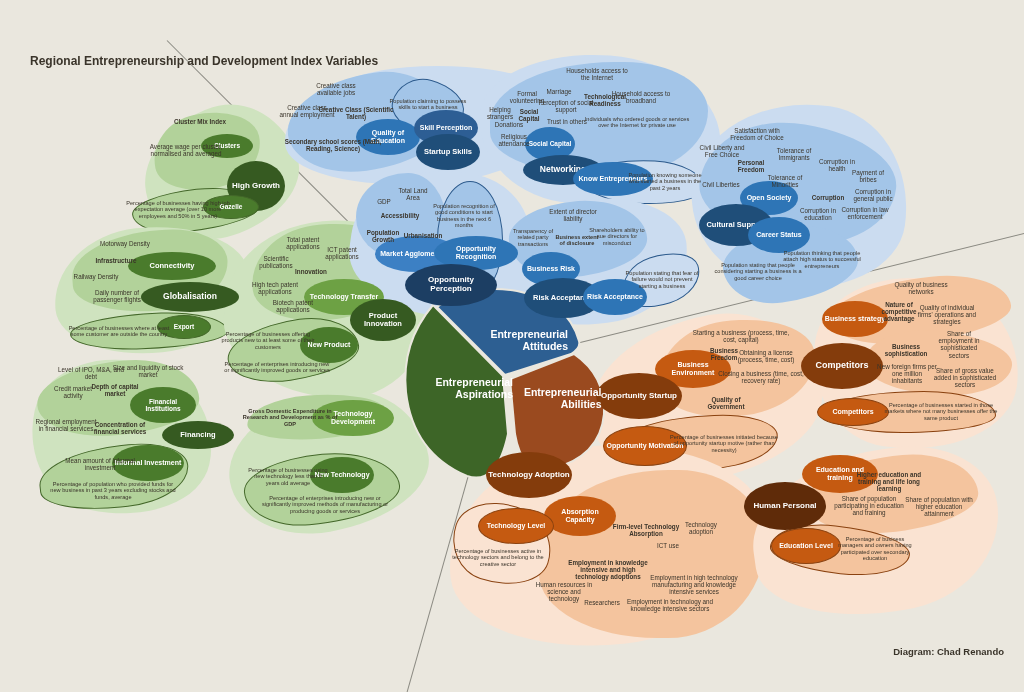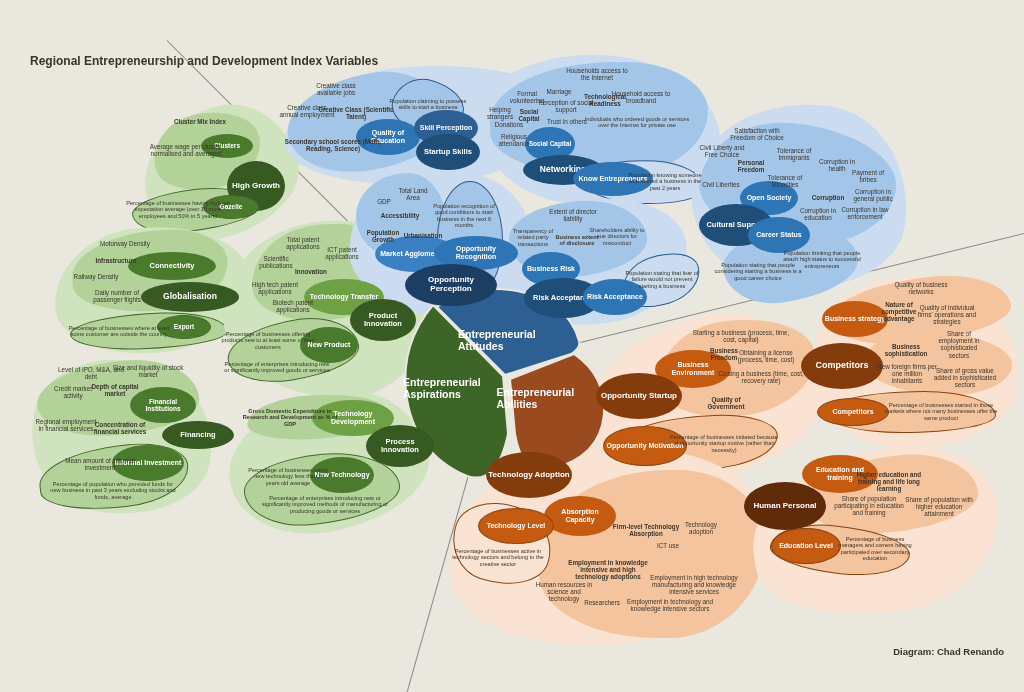--- a/index.html
+++ b/index.html
@@ -8,21 +8,21 @@
   .sep{position:absolute; height:1px; background:var(--line,#8b8a82); transform-origin:0 50%; z-index:0;}
   .blob{position:absolute; z-index:1; box-sizing:border-box;}
   #hub-svg{position:absolute; left:0; top:0; z-index:2; pointer-events:none;}
   .node{position:absolute; z-index:3; box-sizing:border-box; border-radius:50%;
         display:flex; align-items:center; justify-content:center; text-align:center;
         color:#fff; font-weight:bold; line-height:1.08; padding:2px;}
   .lbl{position:absolute; z-index:4; color:var(--text,#3a342a); text-align:center;
        line-height:1.15; transform:translateY(-50%);}
   .lbl.bold{font-weight:bold;}
   .hub-label{position:absolute; z-index:5; color:#fff; font-weight:bold; font-size:10.5px;
-       line-height:1.15; text-align:left; transform:translate(-50%,-50%);}
+       line-height:1.15; text-align:right; transform:translate(-50%,-50%);}
   #title{position:absolute; left:30px; top:10px; font-size:12px; font-weight:bold;
        color:var(--text,#3a342a); z-index:5;margin-top:44px;}
   #footer{position:absolute; right:20px; top:645px; text-align:right; font-size:9.5px;
        font-weight:bold; color:var(--text,#3a342a); z-index:5; line-height:1.45;}
 </style>
 </head>
 <body>
 
 <div id="stage">
   <div id="title">Regional Entrepreneurship and Development Index Variables</div>
@@ -92,21 +92,20 @@
     <div class="node" style="left: 128px; top: 252px; width: 88px; height: 28px; background: rgb(74, 123, 44); font-size: 7.5px;">Connectivity</div>
     <div class="node" style="left: 141px; top: 282px; width: 98px; height: 30px; background: rgb(54, 90, 33); font-size: 8.5px;">Globalisation</div>
     <div class="node" style="left: 157px; top: 315px; width: 54px; height: 24px; background: rgb(74, 123, 44); border: 1.5px solid rgb(68, 104, 42); font-size: 6.5px;">Export</div>
     <div class="node" style="left: 130px; top: 387px; width: 66px; height: 36px; background: rgb(74, 123, 44); font-size: 6.5px;">Financial Institutions</div>
     <div class="node" style="left: 162px; top: 421px; width: 72px; height: 28px; background: rgb(54, 90, 33); font-size: 7.5px;">Financing</div>
     <div class="node" style="left: 112px; top: 445px; width: 72px; height: 36px; background: rgb(74, 123, 44); font-size: 7px;">Informal Investment</div>
     <div class="node" style="left: 304px; top: 279px; width: 80px; height: 36px; background: rgb(109, 161, 68); font-size: 7px;">Technology Transfer</div>
     <div class="node" style="left: 350px; top: 299px; width: 66px; height: 42px; background: rgb(54, 90, 33); font-size: 7.5px;">Product Innovation</div>
     <div class="node" style="left: 300px; top: 327px; width: 58px; height: 36px; background: rgb(74, 123, 44); font-size: 7px;">New Product</div>
     <div class="node" style="left: 312px; top: 400px; width: 82px; height: 36px; background: rgb(109, 161, 68); font-size: 7px;">Technology Development</div>
-    <div class="node" style="left: 366px; top: 425px; width: 68px; height: 42px; background: rgb(54, 90, 33); font-size: 7.5px;">Process Innovation</div>
     <div class="node" style="left: 310px; top: 457px; width: 64px; height: 36px; background: rgb(74, 123, 44); font-size: 7px;">New Technology</div>
     <div class="node" style="left: 356px; top: 119px; width: 64px; height: 36px; background: rgb(46, 117, 182); font-size: 7px;">Quality of Education</div>
     <div class="node" style="left: 414px; top: 110px; width: 64px; height: 36px; background: rgb(45, 94, 148); font-size: 7px;">Skill Perception</div>
     <div class="node" style="left: 396px; top: 134px; width: 64px; height: 36px; background: rgb(31, 78, 121); font-size: 7.5px; margin-left: 20px;">Startup Skills</div>
     <div class="node" style="left: 525px; top: 127px; width: 50px; height: 34px; background: rgb(46, 117, 182); font-size: 6.5px;">Social Capital</div>
     <div class="node" style="left: 523px; top: 155px; width: 80px; height: 30px; background: rgb(31, 78, 121); font-size: 8.5px;">Networking</div>
     <div class="node" style="left: 573px; top: 162px; width: 80px; height: 34px; background: rgb(46, 117, 182); font-size: 7px;">Know Entrepreneurs</div>
     <div class="node" style="left: 740px; top: 181px; width: 58px; height: 34px; background: rgb(46, 117, 182); font-size: 7px;">Open Society</div>
     <div class="node" style="left: 699px; top: 204px; width: 74px; height: 42px; background: rgb(31, 78, 121); font-size: 7.5px;">Cultural Support</div>
     <div class="node" style="left: 748px; top: 217px; width: 62px; height: 36px; background: rgb(46, 117, 182); font-size: 7px;">Career Status</div>

